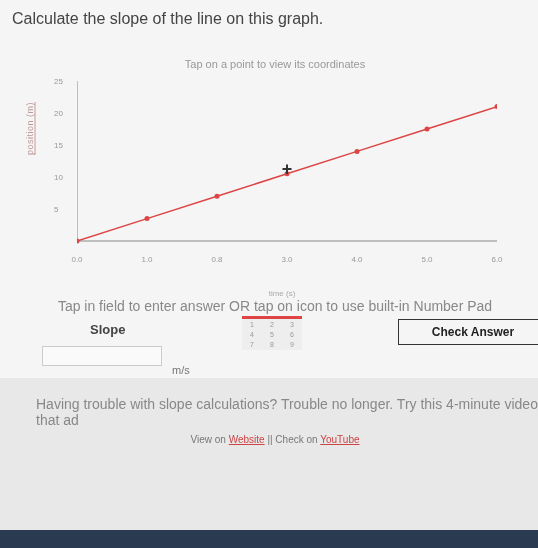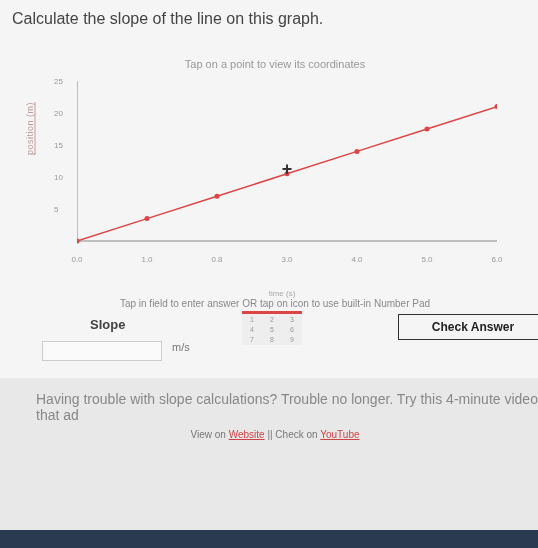--- a/index.html
+++ b/index.html
@@ -80,21 +80,21 @@
   .cursor {
     position: absolute;
     font-size: 18px;
     color: #333;
     font-weight: bold;
     transform: translate(-50%,-50%);
     pointer-events: none;
   }
   .answer-hint {
     text-align: center;
-    font-size: 10px;
+    font-size: 14px;
     color: #888;
     margin: 16px 0 8px;
   }
   .answer-row {
     display: flex;
     align-items: center;
     gap: 8px;
     padding: 0 30px 0 70px;
     position: relative;
     height: 50px;
@@ -114,21 +114,21 @@
     background: #fafafa;
     padding: 2px 4px;
     font-size: 11px;
     position: absolute;
     left: 30px;
     top: 24px;
   }
   .unit {
     position: absolute;
     left: 160px;
-    top: 24px;
+    top: 42px;
     font-size: 11px;
     color: #777;
   }
   .numpad-icon {
     position: absolute;
     left: 230px;
     top: -6px;
     width: 60px;
     height: 34px;
     border-top: 3px solid #d44;

